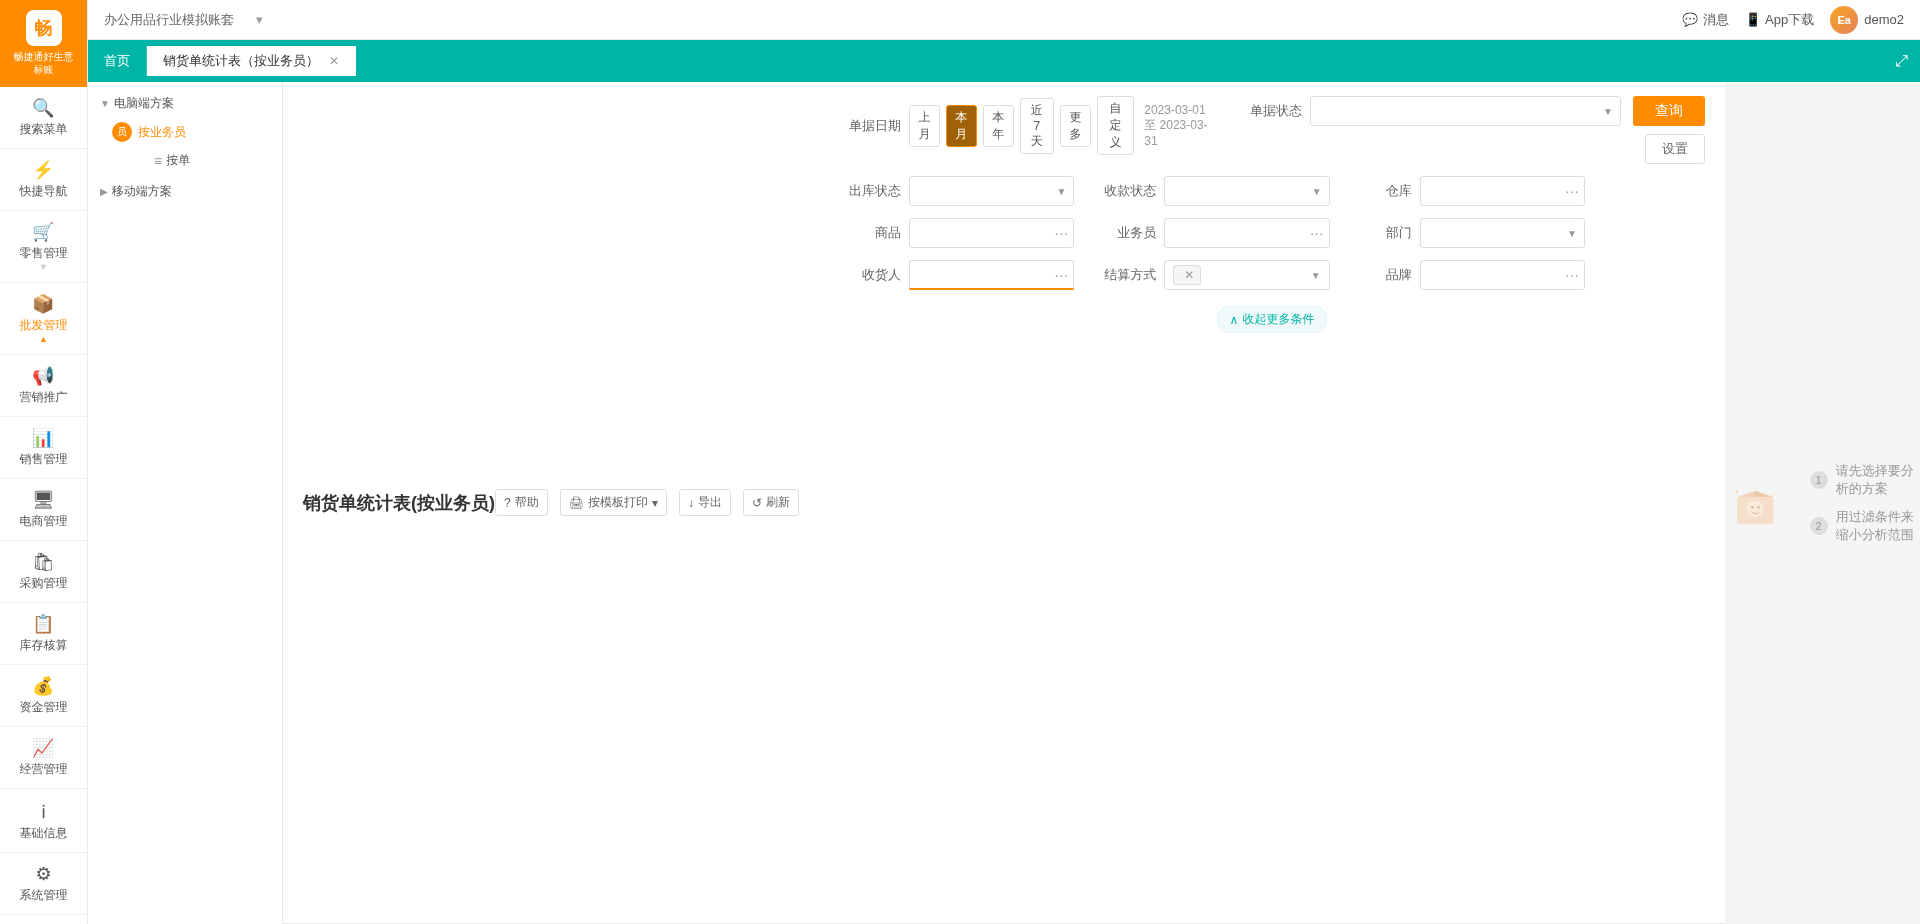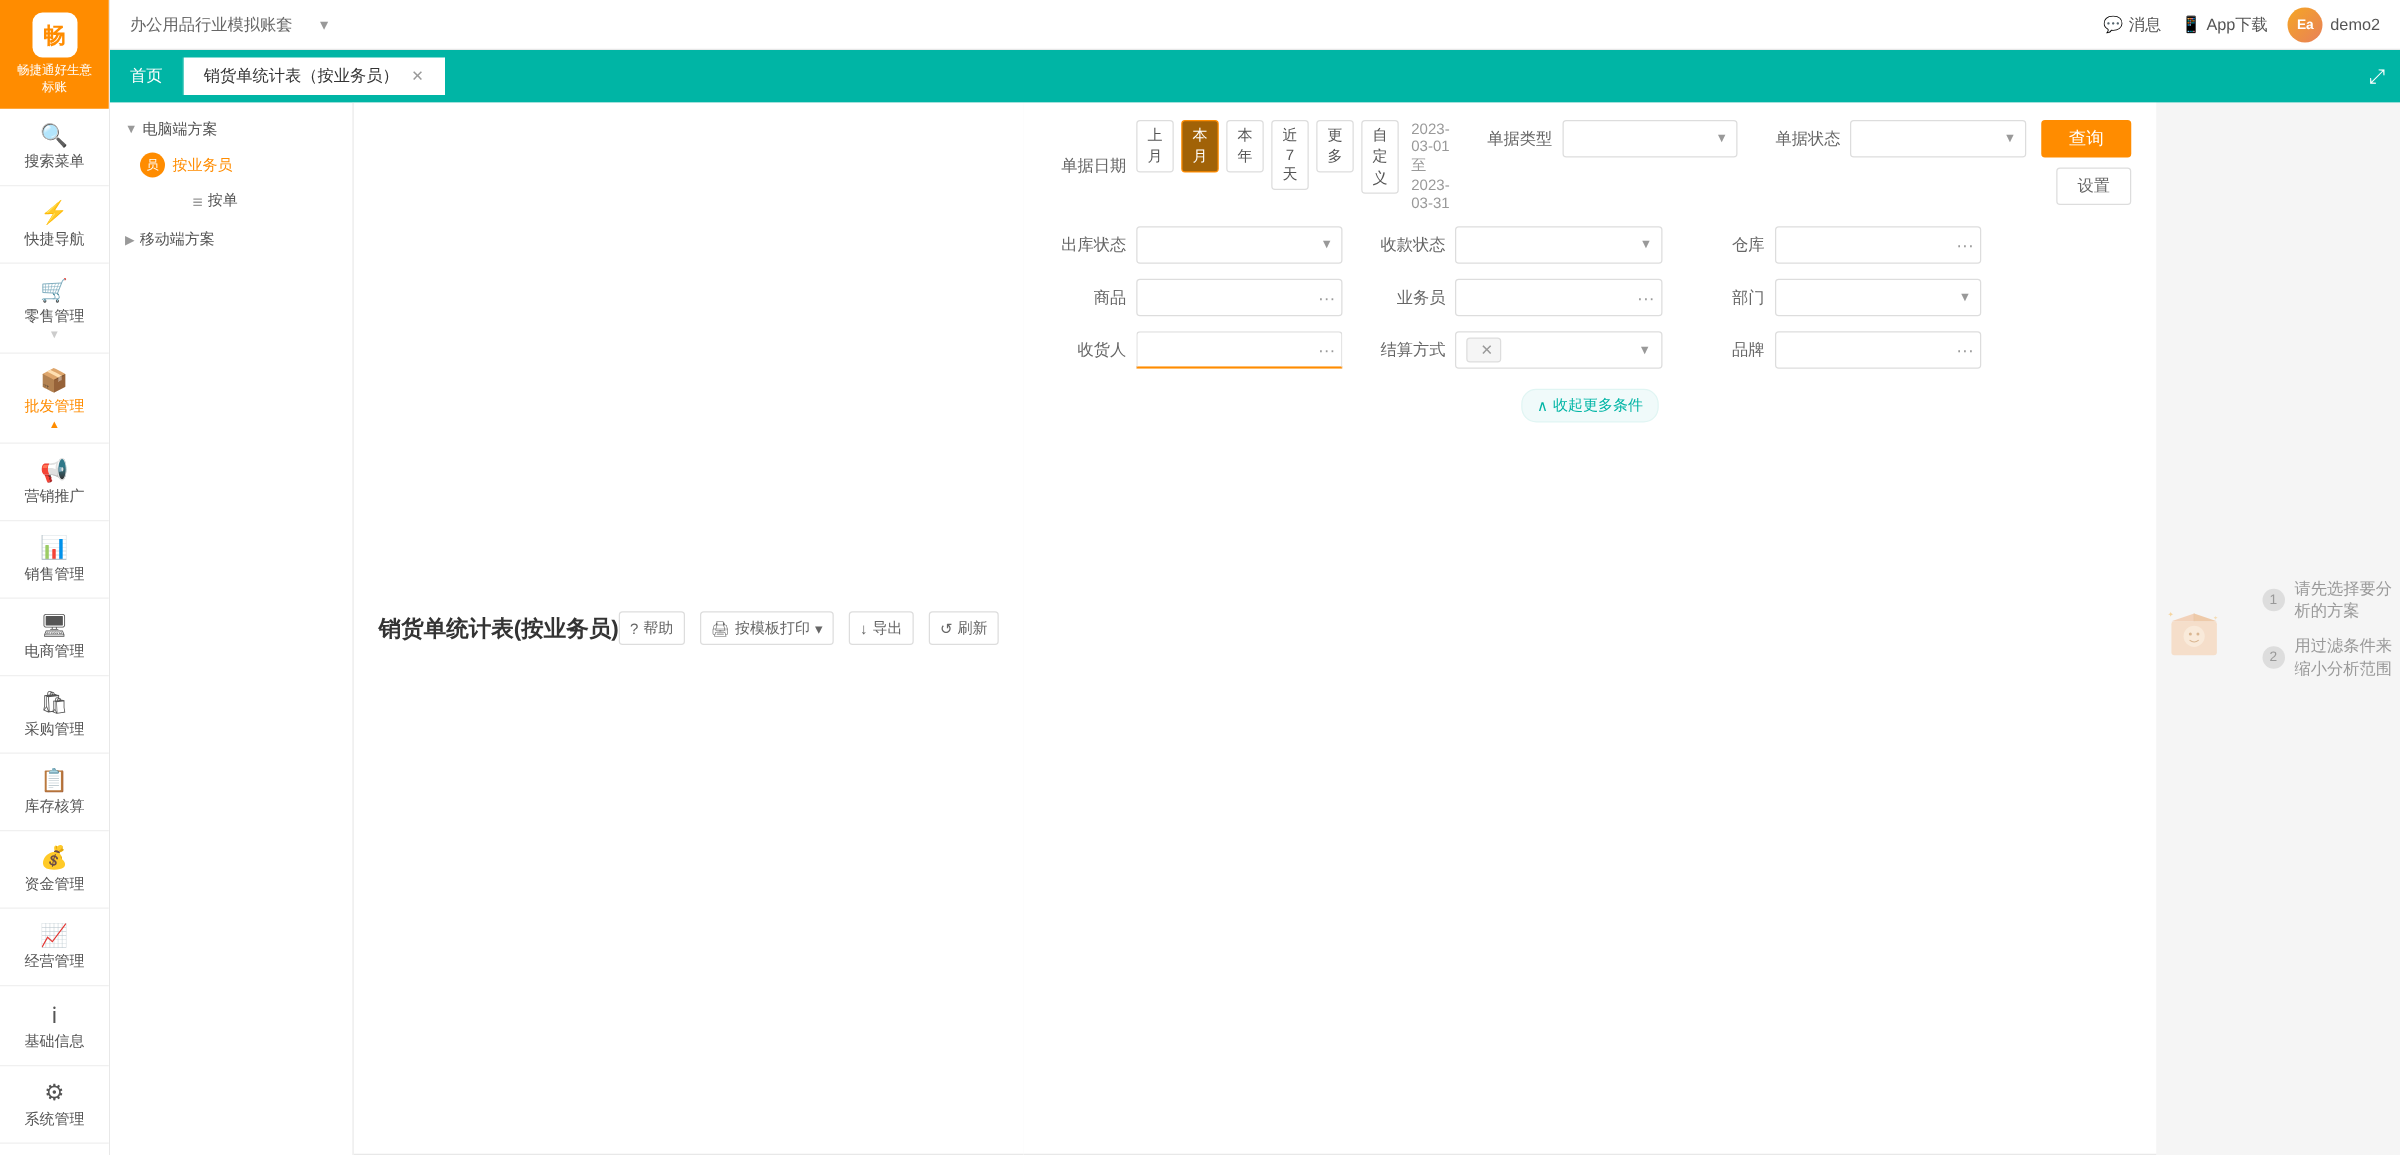--- a/index.html
+++ b/index.html
@@ -255,21 +255,21 @@
     .filter-label {
       width: 70px;
       font-size: 13px;
       color: #666;
       flex-shrink: 0;
       text-align: right;
       padding-right: 8px;
     }
     .date-filter {
       display: flex;
-      align-items: flex-start;
+      align-items: center;
       gap: 6px;
     }
     .date-btn {
       padding: 3px 8px;
       border: 1px solid #ddd;
       border-radius: 3px;
       background: #fff;
       font-size: 12px;
       cursor: pointer;
       color: #555;
@@ -620,28 +620,20 @@
               <button class="date-btn">上月</button>
               <button class="date-btn active">本月</button>
               <button class="date-btn">本年</button>
               <button class="date-btn">近7天</button>
               <button class="date-btn">更多</button>
               <button class="date-btn">自定义</button>
               <span class="date-range">2023-03-01 至 2023-03-31</span>
             </div>
           </div>
           <div style="display:flex; align-items:center; flex:1; padding-left:20px;">
-            <span class="filter-label">单据类型</span>
-            <div class="select-wrapper" style="flex:1;">
-              <select class="select-ctrl">
-                <option value=""></option>
-              </select>
-            </div>
-          </div>
-          <div style="display:flex; align-items:center; flex:1; padding-left:20px;">
             <span class="filter-label">单据状态</span>
             <div class="select-wrapper" style="flex:1;">
               <select class="select-ctrl">
                 <option value=""></option>
               </select>
             </div>
           </div>
           <div class="query-col">
             <button class="query-btn">查询</button>
             <button class="settings-btn">设置</button>

